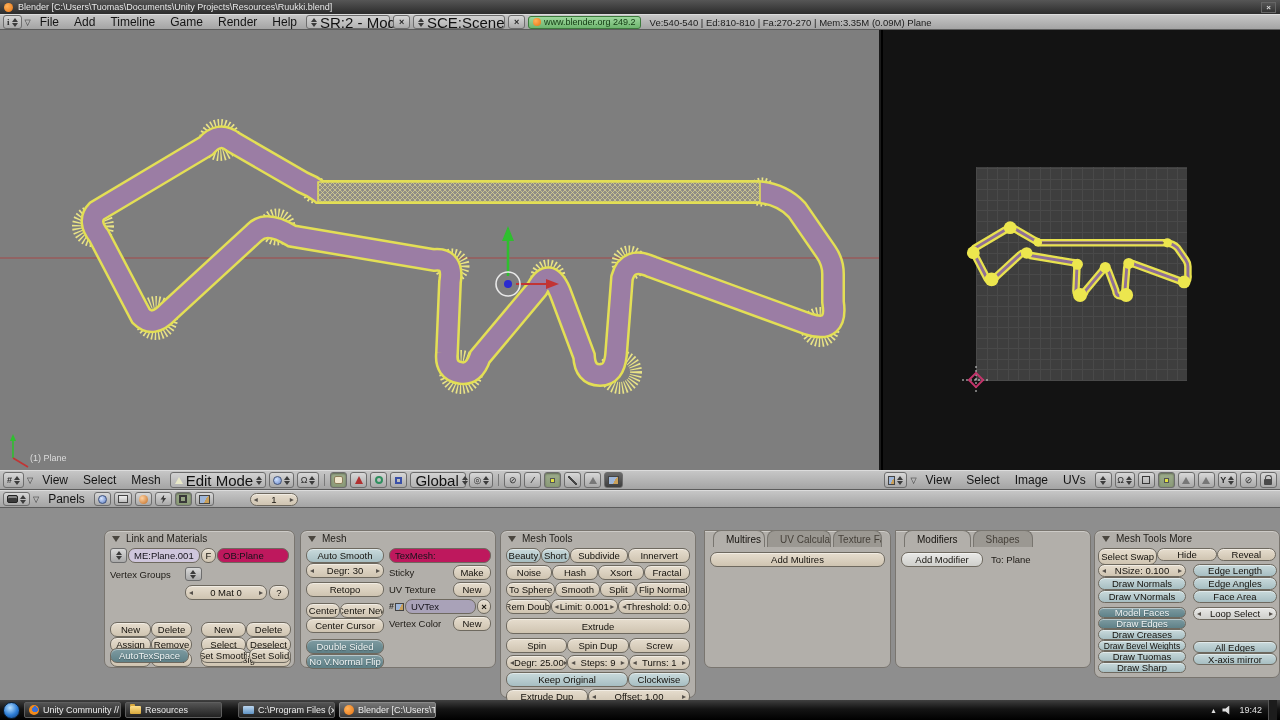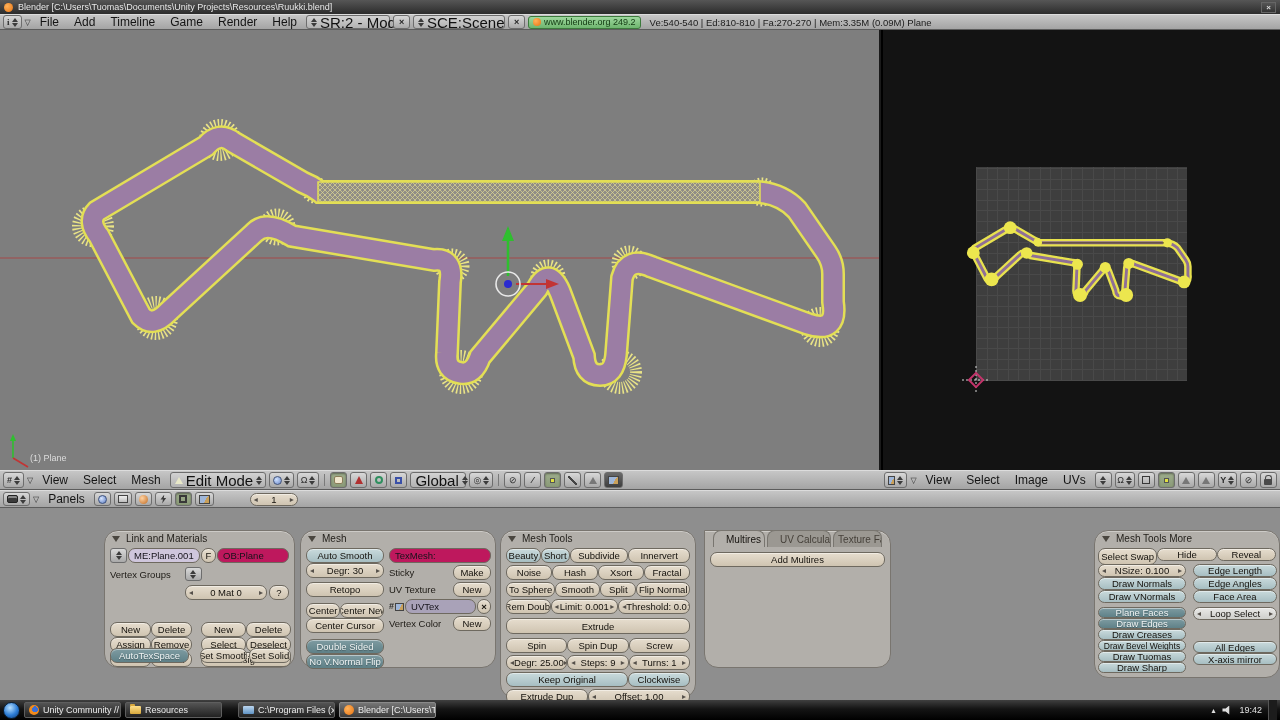--- a/index.html
+++ b/index.html
@@ -56,21 +56,21 @@
 .ic-zig{width:8px;height:9px;background:#3c3c3c;clip-path:polygon(62% 0,15% 55%,45% 55%,35% 100%,85% 40%,55% 40%)}
 .ic-obj{width:8px;height:8px;border:2px solid #383838}
 .ic-btnwin{width:11px;height:8px;background:#3a3a3a;border-radius:2px;border:1px solid #222;box-shadow:inset 0 2px 0 #888}
 
 #vp3d{position:absolute;left:0;top:30px;width:881px;height:440px;background:#7e7e7e;border-right:2px solid #1a1a1a}
 #vpuv{position:absolute;left:883px;top:30px;width:397px;height:440px;background:#131313}
 #uvgrid{position:absolute;left:93px;top:137px;width:211px;height:214px;background-color:#3e3e3e;background-image:repeating-linear-gradient(0deg,#494949 0 1px,transparent 1px 10.6px),repeating-linear-gradient(90deg,#494949 0 1px,transparent 1px 10.6px),repeating-linear-gradient(0deg,#343434 0 1px,transparent 1px 53px),repeating-linear-gradient(90deg,#343434 0 1px,transparent 1px 53px)}
 .objinfo{position:absolute;left:30px;top:423px;font-size:9px;color:#dcdcdc}
 
 #bwin{position:absolute;left:0;top:508px;width:1280px;height:192px;background:#8e8e8e}
-.panel{position:absolute;background:#b2afaa;border:1px solid #79756f;border-radius:14px;box-shadow:inset 0 1px 0 rgba(255,255,255,.35)}
+.panel{position:absolute;background:#b2afaa;border:1px solid #79756f;border-radius:7px;box-shadow:inset 0 1px 0 rgba(255,255,255,.35)}
 .ph{display:flex;align-items:center;gap:6px;height:15px;padding:0 7px;font-size:10px;color:#24211c}
 .tri{width:0;height:0;border-left:4px solid transparent;border-right:4px solid transparent;border-top:6px solid #4a463f}
 .r{display:flex;padding:0 5px;margin-top:2px}
 .b{height:15px;border:1px solid #6e695f;background:linear-gradient(#e6ddce,#cfc4b1);border-radius:7px;font-size:9.5px;color:#14110c;display:flex;align-items:center;justify-content:center;overflow:hidden;white-space:nowrap;box-shadow:inset 0 1px 0 rgba(255,255,255,.45)}
 .tl{background:linear-gradient(#c9dadc,#a7bec2)}
 .dk{background:linear-gradient(#7e9ba1,#5f8188);color:#eef3f3;text-shadow:0 1px 1px rgba(0,0,0,.35)}
 .gy{background:linear-gradient(#e9e9e7,#cfcfcb)}
 .nm{justify-content:space-between;padding:0 3px}
 .nm::before{content:"◂";font-size:8px;color:#55504a}
 .nm::after{content:"▸";font-size:8px;color:#55504a}
@@ -513,20 +513,30 @@
     <div class="tabs" style="margin-top:-1px">
       <span class="tab on">Multires</span>
       <span class="tab" style="max-width:64px">UV Calculat</span>
       <span class="tab" style="max-width:60px;padding:0 4px">Texture Fac</span>
     </div>
     <div class="r" style="margin-top:5px">
         <span class="b" style="flex:1">Add Multires</span>
       </div>
   </div>
 
+  <div class="panel" style="left:895px;top:22px;width:196px;height:138px;border-top-left-radius:0">
+    <div class="tabs" style="margin-top:-1px">
+      <span class="tab on">Modifiers</span>
+      <span class="tab">Shapes</span>
+    </div>
+    <div class="r" style="margin-top:5px;align-items:center;gap:8px">
+      <span class="b gy" style="width:82px">Add Modifier</span>
+      <span class="pl">To: Plane</span>
+    </div>
+  </div>
 
   <div class="panel" style="left:1094px;top:22px;width:186px;height:148px">
     <div class="ph">
         <span class="tri"></span>
         <span>Mesh Tools More</span>
       </div>
     <div class="r" style="padding:0 3px">
       <span class="b" style="flex:1;height:17px">Select Swap</span>
       <span class="b" style="flex:1;height:13px">Hide</span>
       <span class="b" style="flex:1;height:13px">Reveal</span>
@@ -535,21 +545,21 @@
       <span class="b nm" style="width:100%;height:13px">NSize: 0.100</span>
       <span class="b tl" style="width:100%;height:13px">Draw Normals</span>
       <span class="b tl" style="width:100%;height:13px">Draw VNormals</span>
     </div>
     <div class="col" style="left:98px;top:33px;width:84px">
       <span class="b tl" style="width:100%;height:13px">Edge Length</span>
       <span class="b tl" style="width:100%;height:13px">Edge Angles</span>
       <span class="b tl" style="width:100%;height:13px">Face Area</span>
     </div>
     <div class="col" style="left:3px;top:76px;width:88px">
-      <span class="b dk" style="width:100%;height:11px">Plane Faces</span>
+      <span class="b dk" style="width:100%;height:11px">Model Faces</span>
       <span class="b dk" style="width:100%;height:11px">Draw Edges</span>
       <span class="b tl" style="width:100%;height:11px">Draw Creases</span>
       <span class="b tl" style="width:100%;height:11px;font-size:8.5px">Draw Bevel Weights</span>
       <span class="b tl" style="width:100%;height:11px">Draw Tuomas</span>
       <span class="b tl" style="width:100%;height:11px">Draw Sharp</span>
     </div>
     <div class="col" style="left:98px;top:76px;width:84px">
       <span class="b gy nm" style="width:100%;height:13px">Loop Select</span>
       <span class="b tl" style="width:100%;height:12px;margin-top:21px">All Edges</span>
       <span class="b tl" style="width:100%;height:12px">X-axis mirror</span>

